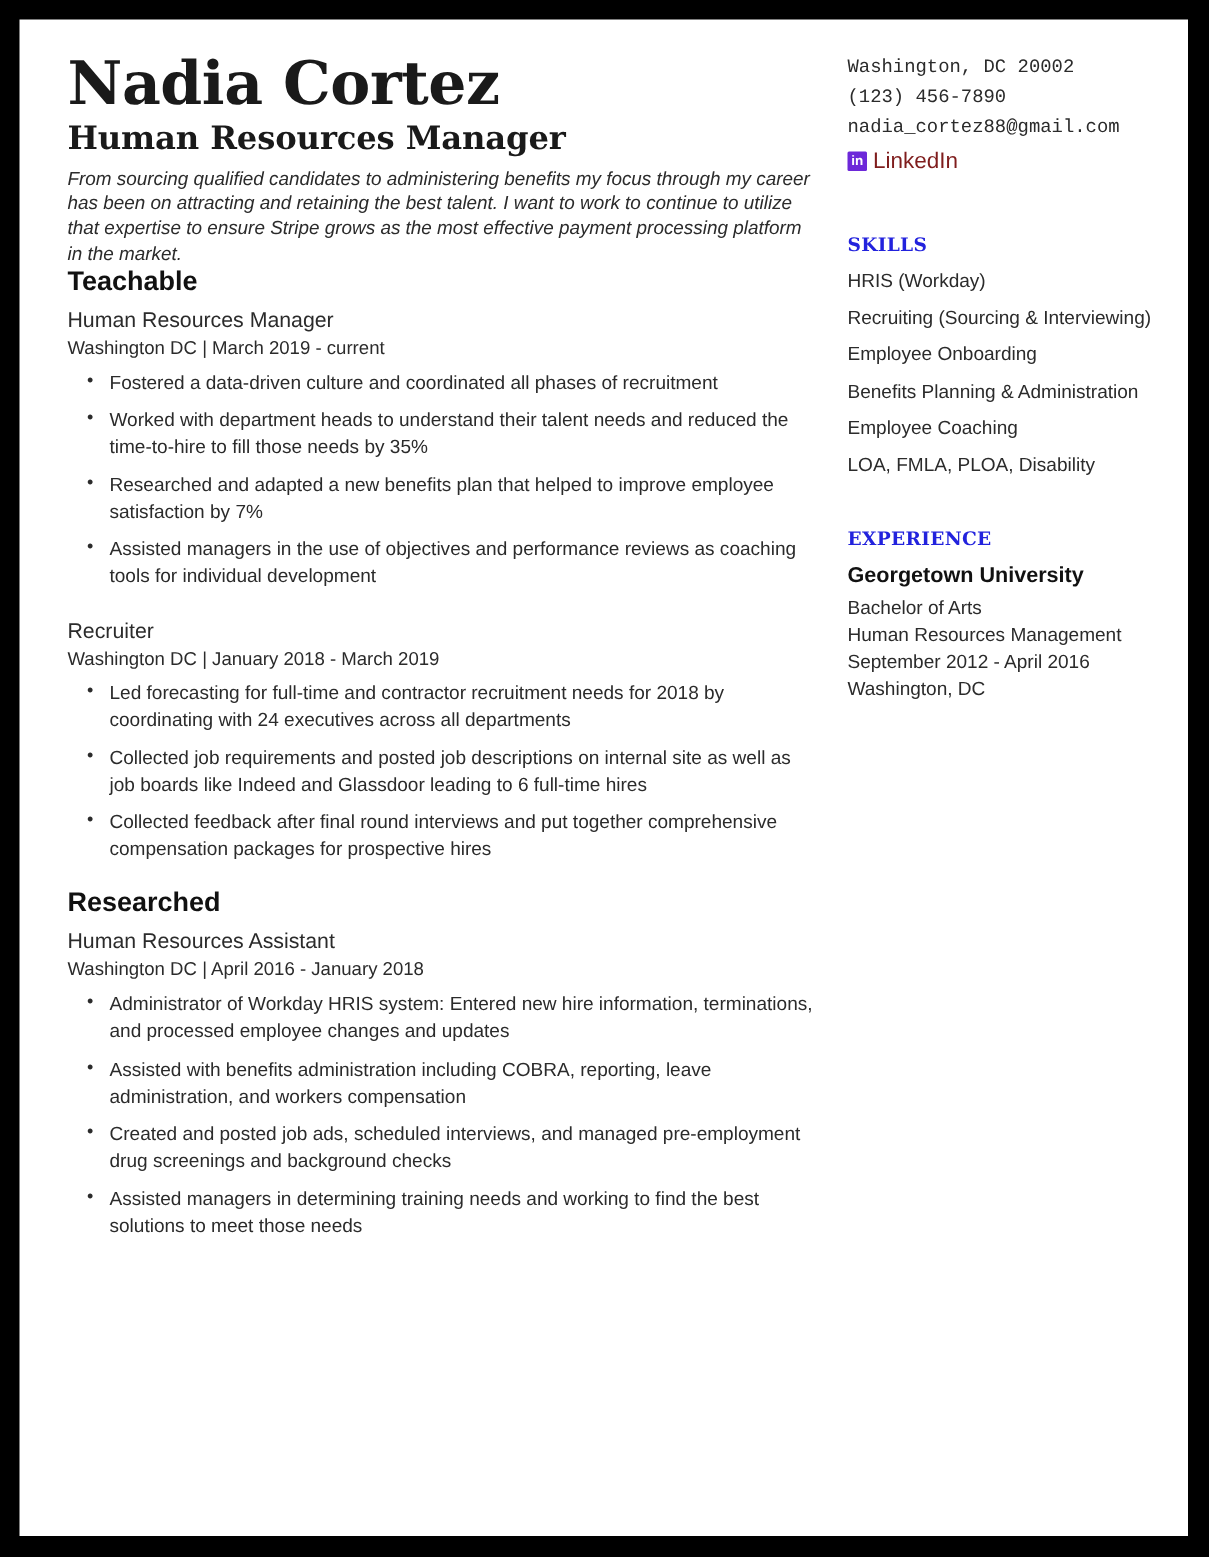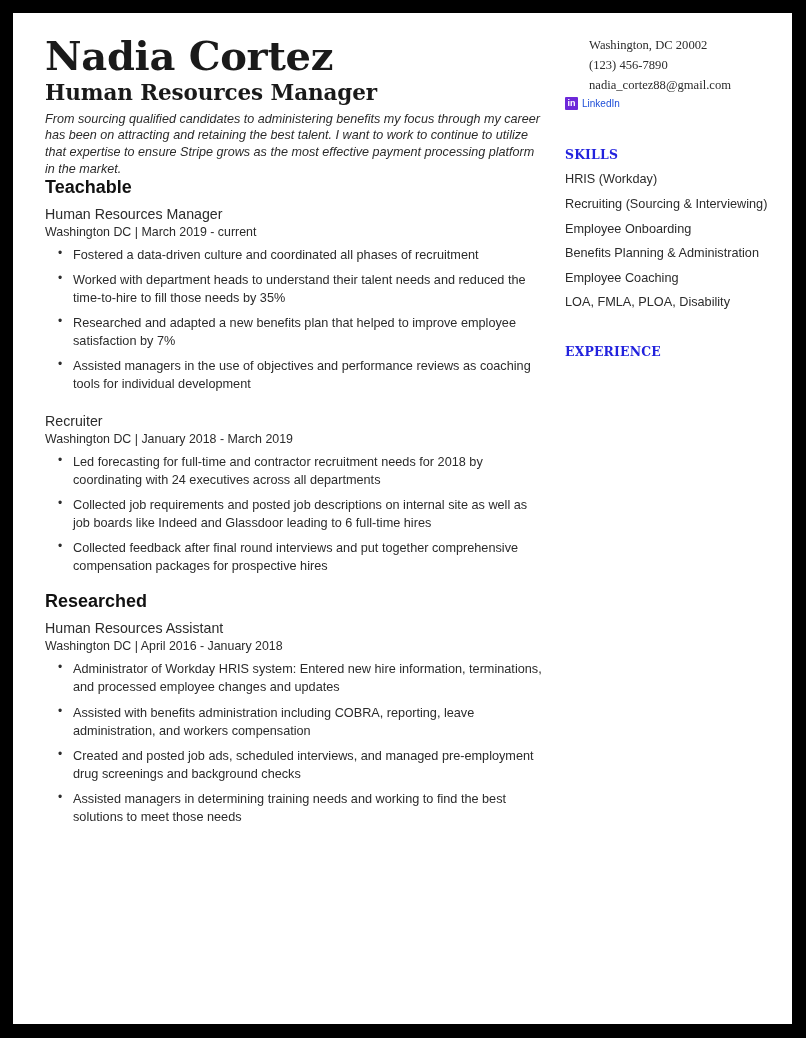--- a/index.html
+++ b/index.html
@@ -66,25 +66,24 @@
     font-style: italic;
     font-size: 12.6px;
     line-height: 1.32;
     color: #2b2b2b;
     margin: 0;
     max-width: 500px;
   }
 
   
   .contact-line {
-    font-family: Liberation Serif, serif;
+    font-family: Liberation Mono, monospace;
     font-size: 12.6px;
     line-height: 1.58;
     color: #2b2b2b;
-    margin-left: 24px;
   }
   .linkedin-row {
     display: flex;
     align-items: center;
     gap: 4px;
     line-height: 1.58;
   }
   .li-badge {
     display: inline-flex;
     align-items: center;
@@ -95,22 +94,22 @@
     color: #ffffff;
     font-family: "Liberation Sans", sans-serif;
     font-size: 9px;
     font-weight: 700;
     line-height: 1;
     border-radius: 1px;
     flex: 0 0 auto;
   }
   .linkedin-text {
     font-family: "Liberation Sans", sans-serif;
-    font-size: 10px;
-    color: #1d4ed8;
+    font-size: 15px;
+    color: #7f1d1d;
   }
 
   
   .section-head {
     font-family: "DejaVu Serif", serif;
     font-weight: 700;
     font-size: 12.4px;
     letter-spacing: 0.2px;
     color: #2222dd;
     margin: 0 0 9px 0;
@@ -267,17 +266,26 @@
       <div>
         <div class="skill">HRIS (Workday)</div>
         <div class="skill">Recruiting (Sourcing &amp; Interviewing)</div>
         <div class="skill">Employee Onboarding</div>
         <div class="skill">Benefits Planning &amp; Administration</div>
         <div class="skill">Employee Coaching</div>
         <div class="skill">LOA, FMLA, PLOA, Disability</div>
       </div>
 
       <div class="section-head sec-edu">EXPERIENCE</div>
+      <div>
+        <div>
+          <div class="school">Georgetown University</div>
+          <div class="edu-line">Bachelor of Arts</div>
+          <div class="edu-line">Human Resources Management</div>
+          <div class="edu-line">September 2012 - April 2016</div>
+          <div class="edu-line">Washington, DC</div>
+        </div>
+      </div>
 
     </div>
 
   </div>
 </div>
 
 </body></html>

